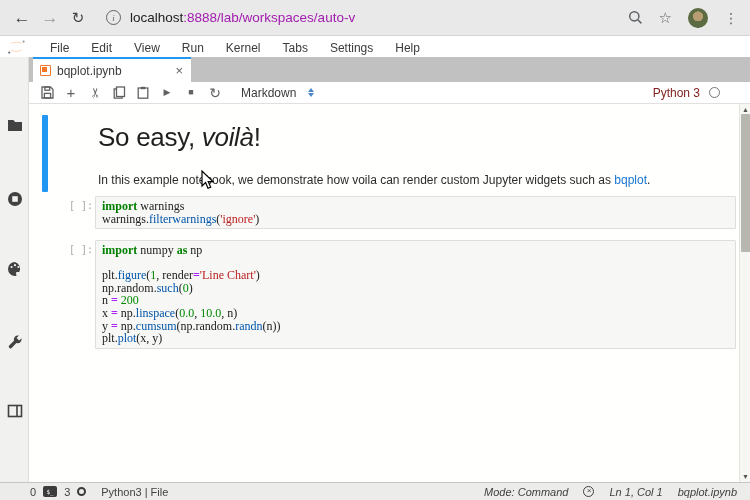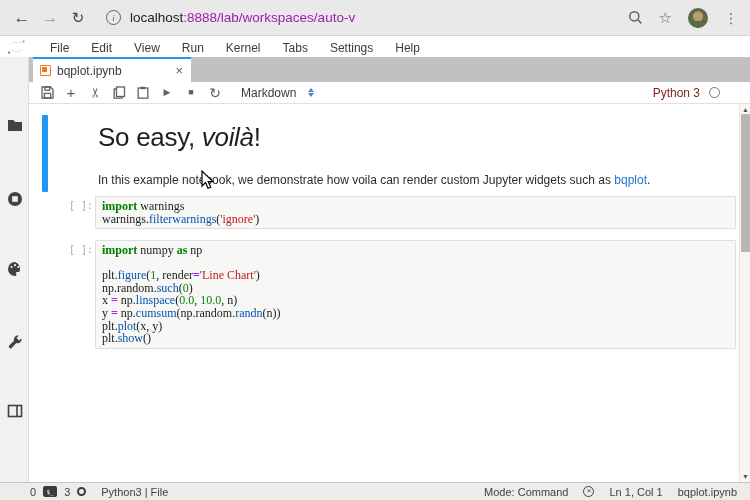--- a/index.html
+++ b/index.html
@@ -95,21 +95,21 @@
     display:flex; align-items:center; justify-content:center; }
   .sb-arrow.up { top:0; }
   .sb-arrow.down { bottom:0; }
   .sb-thumb { position:absolute; left:1px; top:10px; width:9px; height:138px; background:#b7b7b0;
     border-radius:1px; }
 
   
   .status-bar { position:absolute; left:0; top:482px; width:750px; height:18px; background:#ececea;
     border-top:1px solid #c6c6c4; display:flex; align-items:center; font-size:11px; color:#424242; }
   .sb-left { display:flex; align-items:center; gap:7px; padding-left:30px; }
-  .sb-right { margin-left:auto; display:flex; gap:15px; padding-right:13px; }
+  .sb-right { margin-left:auto; display:flex; gap:15px; padding-right:13px;font-style:italic; }
   .term-icon { width:14px; height:11px; background:#3b3b3b; border-radius:2px; color:#fff;
     font-family:"DejaVu Sans Mono",monospace; font-size:6px; display:flex; align-items:center;
     justify-content:center; line-height:1; }
   .kern-icon { width:9px; height:9px; border:2px solid #3b3b3b; border-radius:50%; }
   .notif-icon { width:11px; height:11px; border:1.2px solid #424242; border-radius:50%; font-size:8px;
     color:#424242; display:flex; align-items:center; justify-content:center; line-height:1; }
 
   .mouse-cursor { position:absolute; left:201px; top:170px; z-index:50; }
 
   svg .st { fill:none; stroke:#616161; stroke-width:1.3; }
@@ -248,24 +248,24 @@
       <div class="code-line"><span class="tok-kw">import</span><span class="tok-pl"> warnings</span></div>
       <div class="code-line"><span class="tok-pl">warnings.</span><span class="tok-prop">filterwarnings</span><span class="tok-pl">(</span><span class="tok-str">'ignore'</span><span class="tok-pl">)</span></div>
     </div>
 
   <span class="code-prompt" style="top:140px">[ ]:</span>
   <div class="code-cell" style="top:136px">
       <div class="code-line"><span class="tok-kw">import</span><span class="tok-pl"> numpy </span><span class="tok-kw">as</span><span class="tok-pl"> np</span></div>
       <div class="code-line">&nbsp;</div>
       <div class="code-line"><span class="tok-pl">plt.</span><span class="tok-prop">figure</span><span class="tok-pl">(</span><span class="tok-num">1</span><span class="tok-pl">, render</span><span class="tok-op">=</span><span class="tok-str">'Line Chart'</span><span class="tok-pl">)</span></div>
       <div class="code-line"><span class="tok-pl">np.random.</span><span class="tok-prop">such</span><span class="tok-pl">(</span><span class="tok-num">0</span><span class="tok-pl">)</span></div>
+      <div class="code-line"><span class="tok-pl">n </span><span class="tok-op">=</span><span class="tok-pl"> </span><span class="tok-num">200</span></div>
       <div class="code-line"><span class="tok-pl">x </span><span class="tok-op">=</span><span class="tok-pl"> np.</span><span class="tok-prop">linspace</span><span class="tok-pl">(</span><span class="tok-num">0.0</span><span class="tok-pl">, </span><span class="tok-num">10.0</span><span class="tok-pl">, n)</span></div>
       <div class="code-line"><span class="tok-pl">y </span><span class="tok-op">=</span><span class="tok-pl"> np.</span><span class="tok-prop">cumsum</span><span class="tok-pl">(np.random.</span><span class="tok-prop">randn</span><span class="tok-pl">(n))</span></div>
       <div class="code-line"><span class="tok-pl">plt.</span><span class="tok-prop">plot</span><span class="tok-pl">(x, y)</span></div>
-      <div class="code-line"><span class="tok-pl">plt.</span><span class="tok-prop">show</span><span class="tok-pl">()</span></div>
     </div>
 
   <div class="nb-scrollbar">
     <span class="sb-arrow up">▲</span>
     <span class="sb-thumb"></span>
     <span class="sb-arrow down">▼</span>
   </div>
 </div>
 
 <div class="status-bar">

